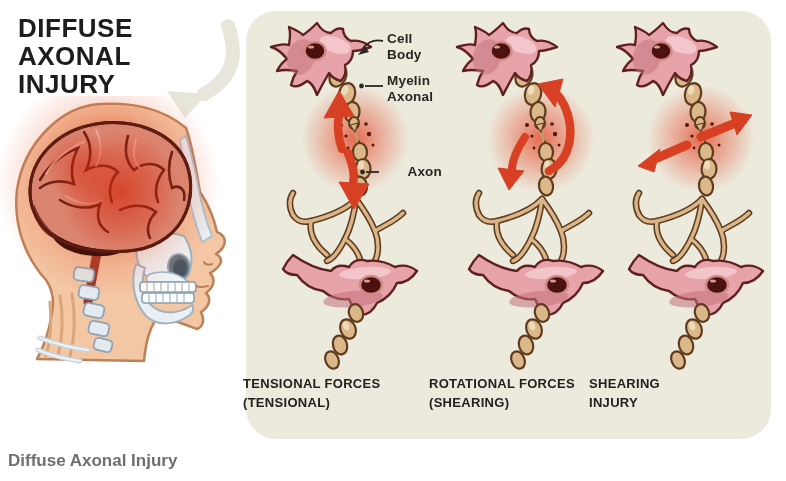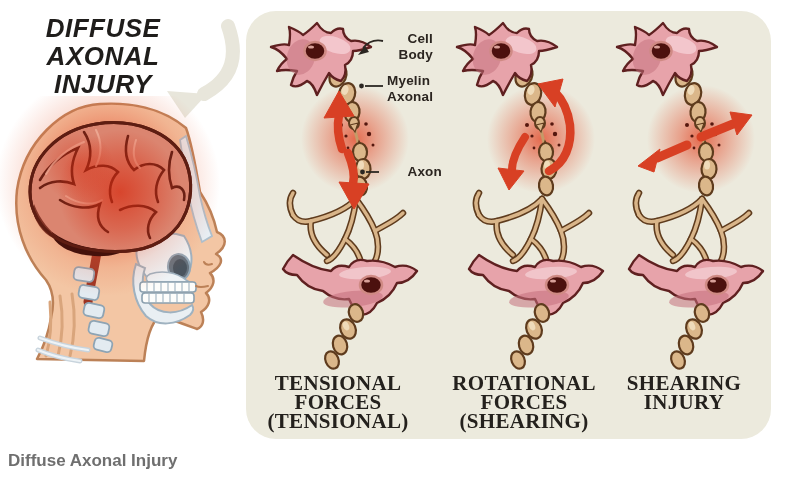--- a/index.html
+++ b/index.html
@@ -3,47 +3,47 @@
 <meta charset="utf-8">
 <style>
   html,body{margin:0;padding:0;background:#ffffff;}
   .stage{
     position:relative;width:786px;height:481px;background:#ffffff;
     font-family:"Liberation Sans", sans-serif;overflow:hidden;
   }
   
   .main-title{
     position:absolute;left:18px;top:14px;width:170px;
-    text-align:center;color:var(--title-text,#1f1d1b);
-    font-weight:800;font-size:26px;line-height:28px;letter-spacing:.5px;font-style:italic;
+    text-align:left;color:var(--title-text,#1f1d1b);
+    font-weight:800;font-size:26px;line-height:28px;letter-spacing:.5px;
   }
   
   .curve-arrow{position:absolute;left:158px;top:18px;}
   .curve-arrow .band{stroke:var(--pointer-arrow-beige,#e8e6db);fill:none;}
   .curve-arrow .band-head{fill:var(--pointer-arrow-beige,#e8e6db);}
   
   .head-svg{position:absolute;left:0px;top:96px;}
   
   .panel{
     position:absolute;left:246px;top:11px;width:525px;height:428px;
     background:var(--panel-bg,#eceadd);border-radius:30px;
   }
   .panel-art{position:absolute;left:0;top:0;}
   .arrow-shaft{stroke:var(--arrow-red,#d84024);fill:none;stroke-linecap:round;}
   .arrow-head{fill:var(--arrow-red,#d84024);stroke:var(--arrow-red,#d84024);stroke-linejoin:round;}
   .anno{
     position:absolute;color:#2b2520;font-size:13.5px;line-height:16px;
     font-weight:600;letter-spacing:.2px;
   }
-  .anno-cell{left:141px;top:20px;width:46px;text-align:right;}
+  .anno-cell{left:141px;top:20px;width:46px;}
   .anno-myelin{left:141px;top:62px;width:58px;}
   .anno-axon{left:136px;top:153px;width:60px;text-align:right;}
   .force-caption{
-    position:absolute;top:363px;width:190px;text-align:center;
-    color:#24211d;font-size:21px;font-weight:700;line-height:19px;letter-spacing:.3px;font-family:Liberation Serif, serif;
+    position:absolute;top:363px;width:190px;
+    color:#24211d;font-size:13px;font-weight:700;line-height:19px;letter-spacing:.3px;
   }
   .force-caption.c1{left:-3px;}
   .force-caption.c2{left:183px;}
   .force-caption.c3{left:343px;}
   
   .img-caption{
     position:absolute;left:8px;top:451px;
     color:var(--caption-text,#6f6f6f);font-size:17px;font-weight:700;
   }
 </style>

